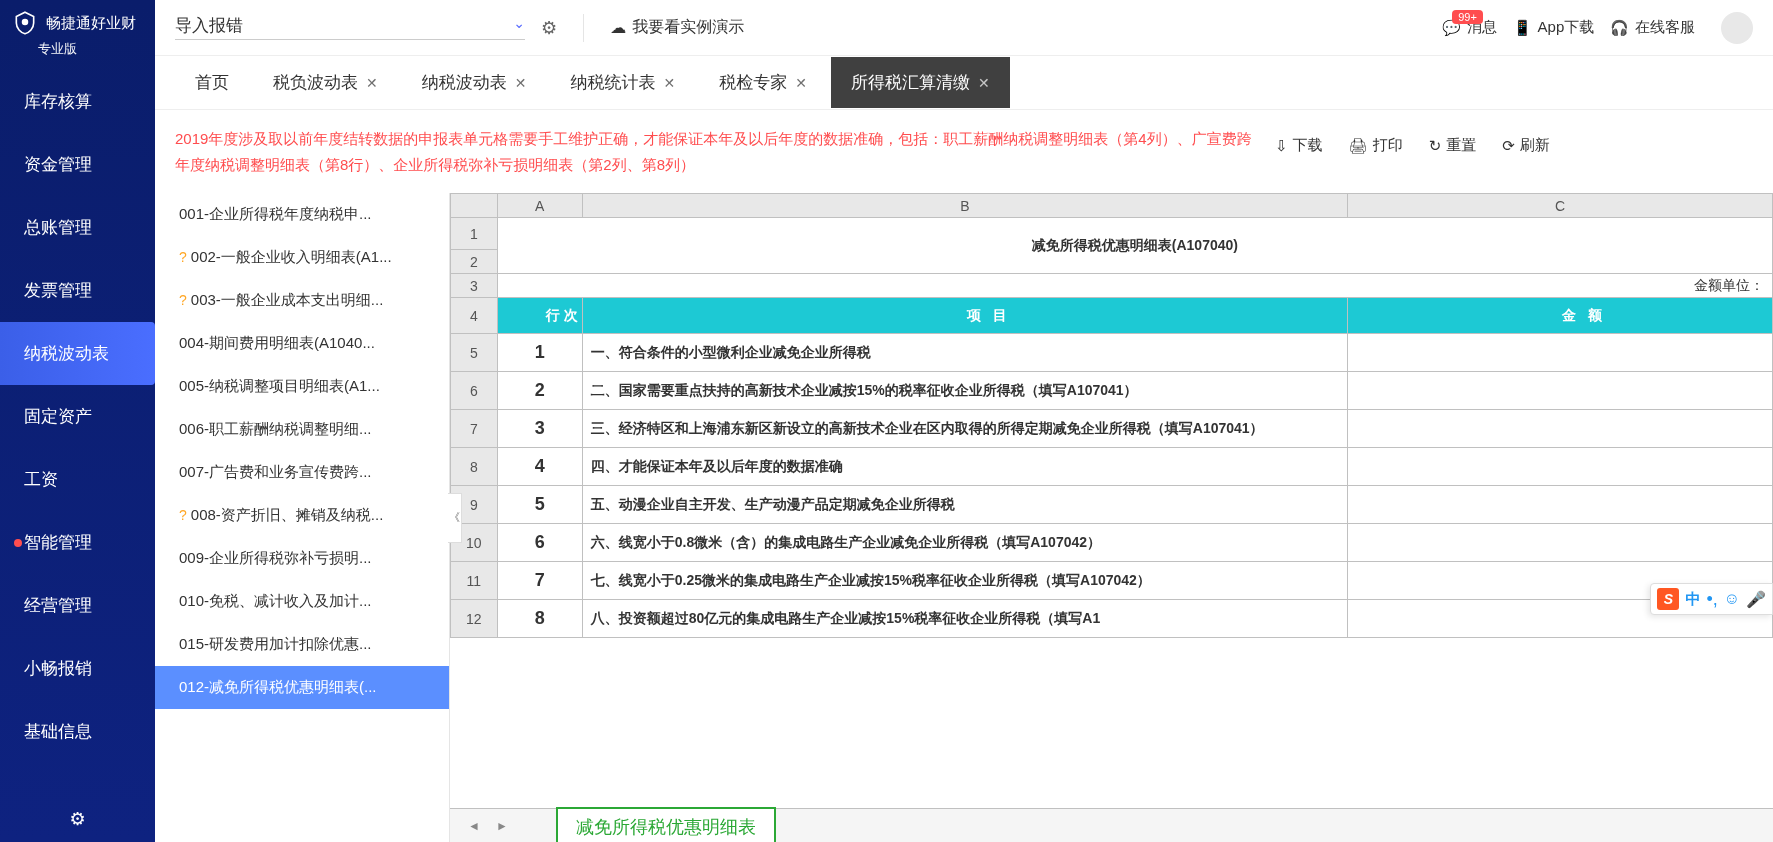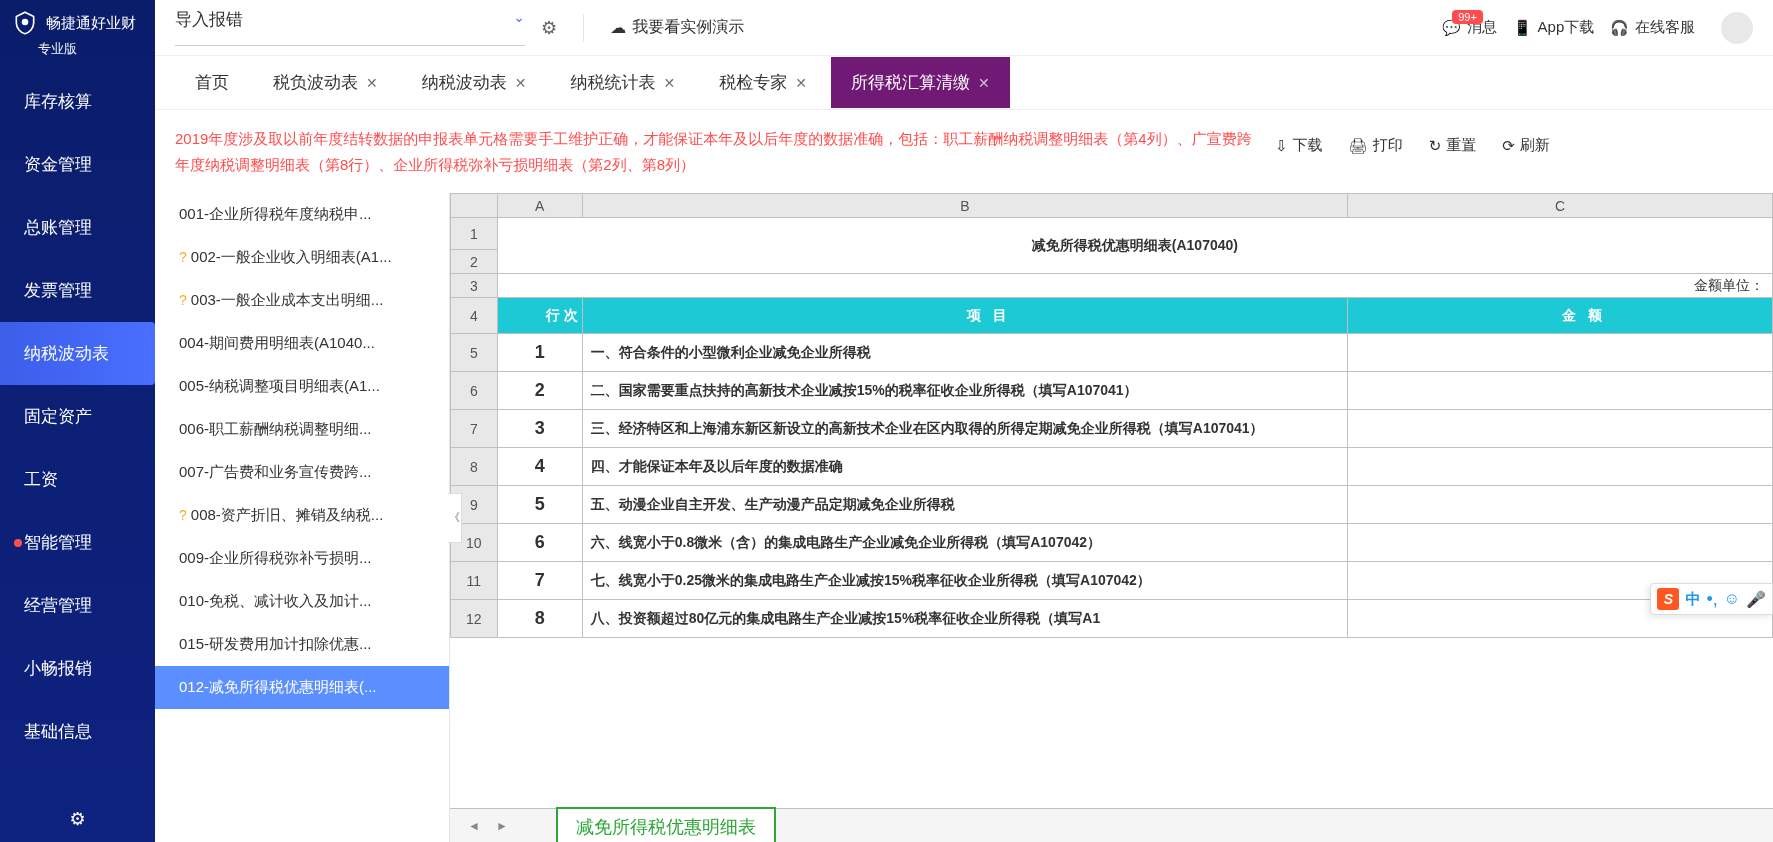--- a/index.html
+++ b/index.html
@@ -18,35 +18,35 @@
 .nav-item.active { background: linear-gradient(90deg, #3b5fe8 0%, #4a6eff 100%); border-radius: 0 4px 4px 0; }
 .nav-item .dot { width: 8px; height: 8px; background: #ff4d4f; border-radius: 50%; position: absolute; left: 14px; top: 50%; transform: translateY(-50%); }
 .sidebar-footer { display: flex; justify-content: center; padding: 12px 0; }
 .sidebar-footer .gear { font-size: 18px; }
 
 
 .main { flex: 1; display: flex; flex-direction: column; overflow: hidden; }
 
 
 .topbar { height: 56px; display: flex; align-items: center; padding: 0 20px; border-bottom: 1px solid #eee; gap: 16px; }
-.search-wrap { display: flex; align-items: flex-start; gap: 16px; width: 350px; border-bottom: 1px solid #ccc; padding-bottom: 16px; }
+.search-wrap { display: flex; align-items: flex-start; gap: 16px; width: 350px; border-bottom: 1px solid #ccc; padding-bottom: 4px; }
 .search-input { flex: 1; border: none; outline: none; font-size: 17px; color: #333; background: transparent; }
 .chev-down { color: #5b6eff; font-size: 14px; }
 .gear-top { color: #666; font-size: 18px; }
 .divider-v { width: 1px; height: 28px; background: #e5e5e5; margin: 0 10px; }
 .demo-link { display: flex; align-items: center; gap: 6px; color: #333; font-size: 16px; cursor: pointer; }
 .topbar-spacer { flex: 1; }
 .top-action { display: flex; align-items: center; gap: 6px; font-size: 15px; color: #333; cursor: pointer; position: relative; }
 .badge { position: absolute; top: -8px; left: 10px; background: #ff4d4f; color: #fff; font-size: 11px; padding: 1px 6px; border-radius: 4px; font-weight: 500; }
 .avatar { width: 32px; height: 32px; border-radius: 50%; background: #e8e8e8; margin-left: 10px; }
 
 
 .tabs { height: 54px; display: flex; align-items: center; padding: 0 20px; border-bottom: 1px solid #eee; gap: 4px; }
 .tab { display: flex; align-items: center; gap: 8px; padding: 14px 20px; font-size: 17px; cursor: pointer; color: #333; }
-.tab.active { background: #701a75; color: #fff; }
+.tab.active { background: #404040; color: #fff; }
 .tab-close { font-size: 14px; opacity: 0.7; }
 
 
 .content { flex: 1; display: flex; flex-direction: column; overflow: hidden; }
 .notice-bar { display: flex; align-items: flex-start; padding: 16px 20px; gap: 20px; }
 .notice-text { flex: 1; color: #ff4d4f; font-size: 15px; line-height: 1.7; max-width: 1080px; }
 .actions { display: flex; align-items: center; gap: 26px; padding-top: 10px; }
 .action-btn { display: flex; align-items: center; gap: 5px; font-size: 15px; color: #333; cursor: pointer; }
 
 .workspace { flex: 1; display: flex; overflow: hidden; position: relative; }

